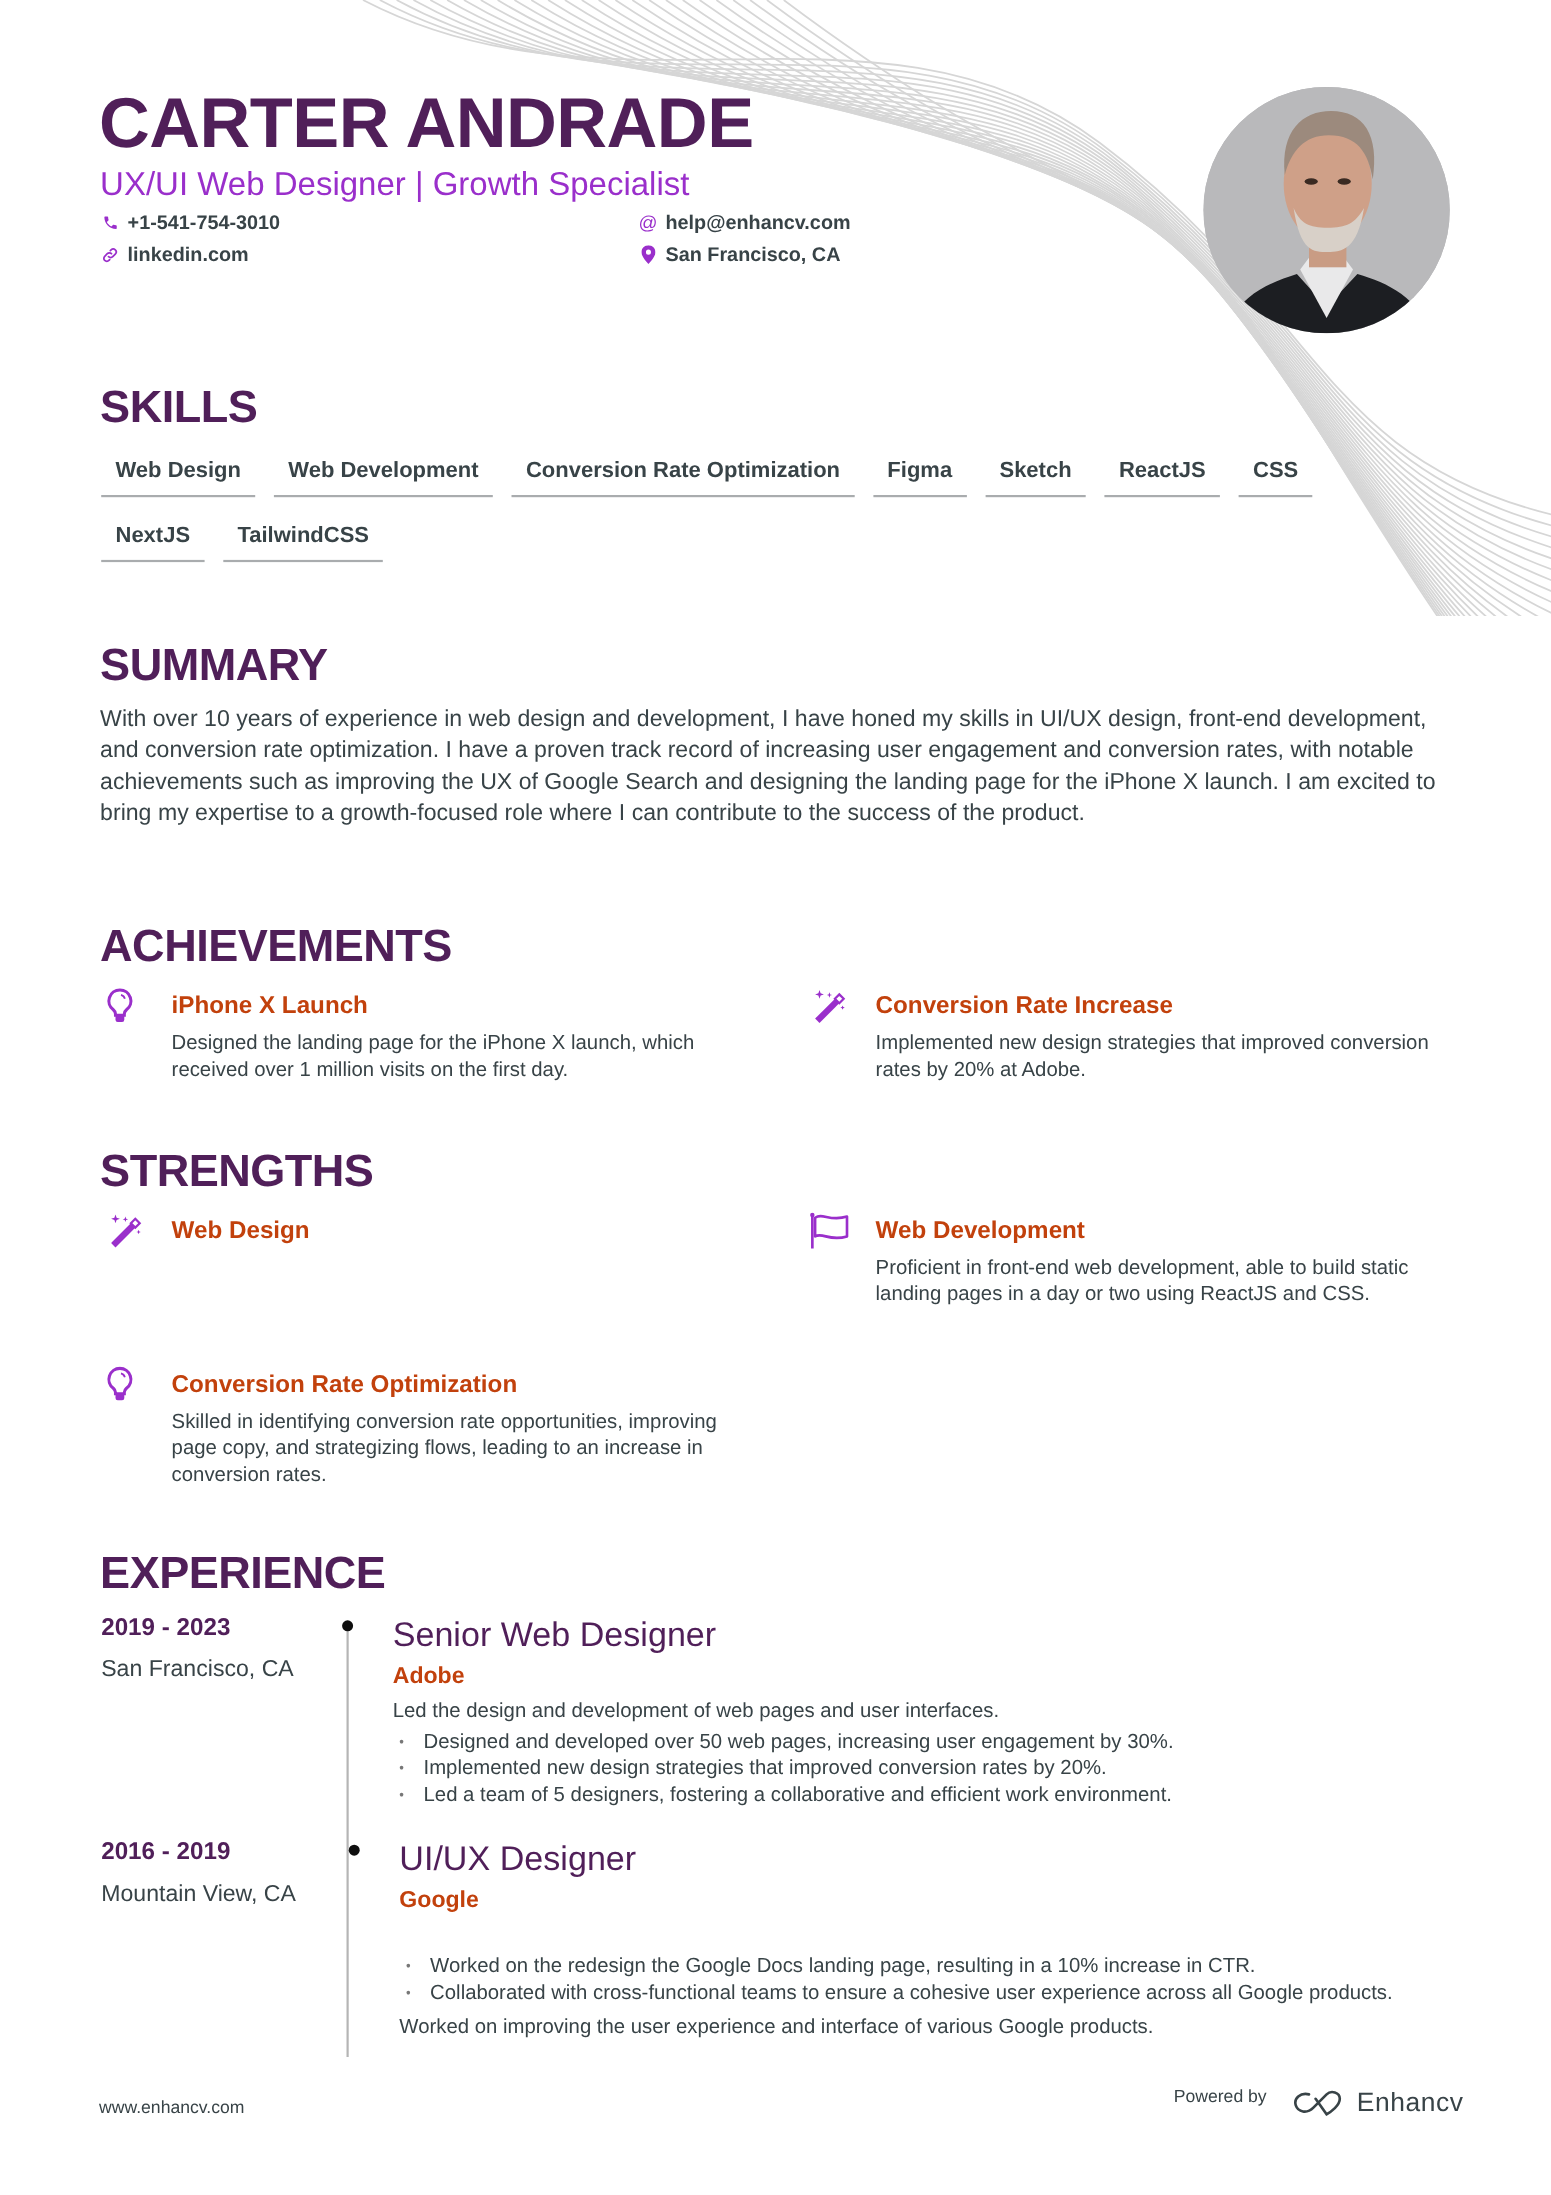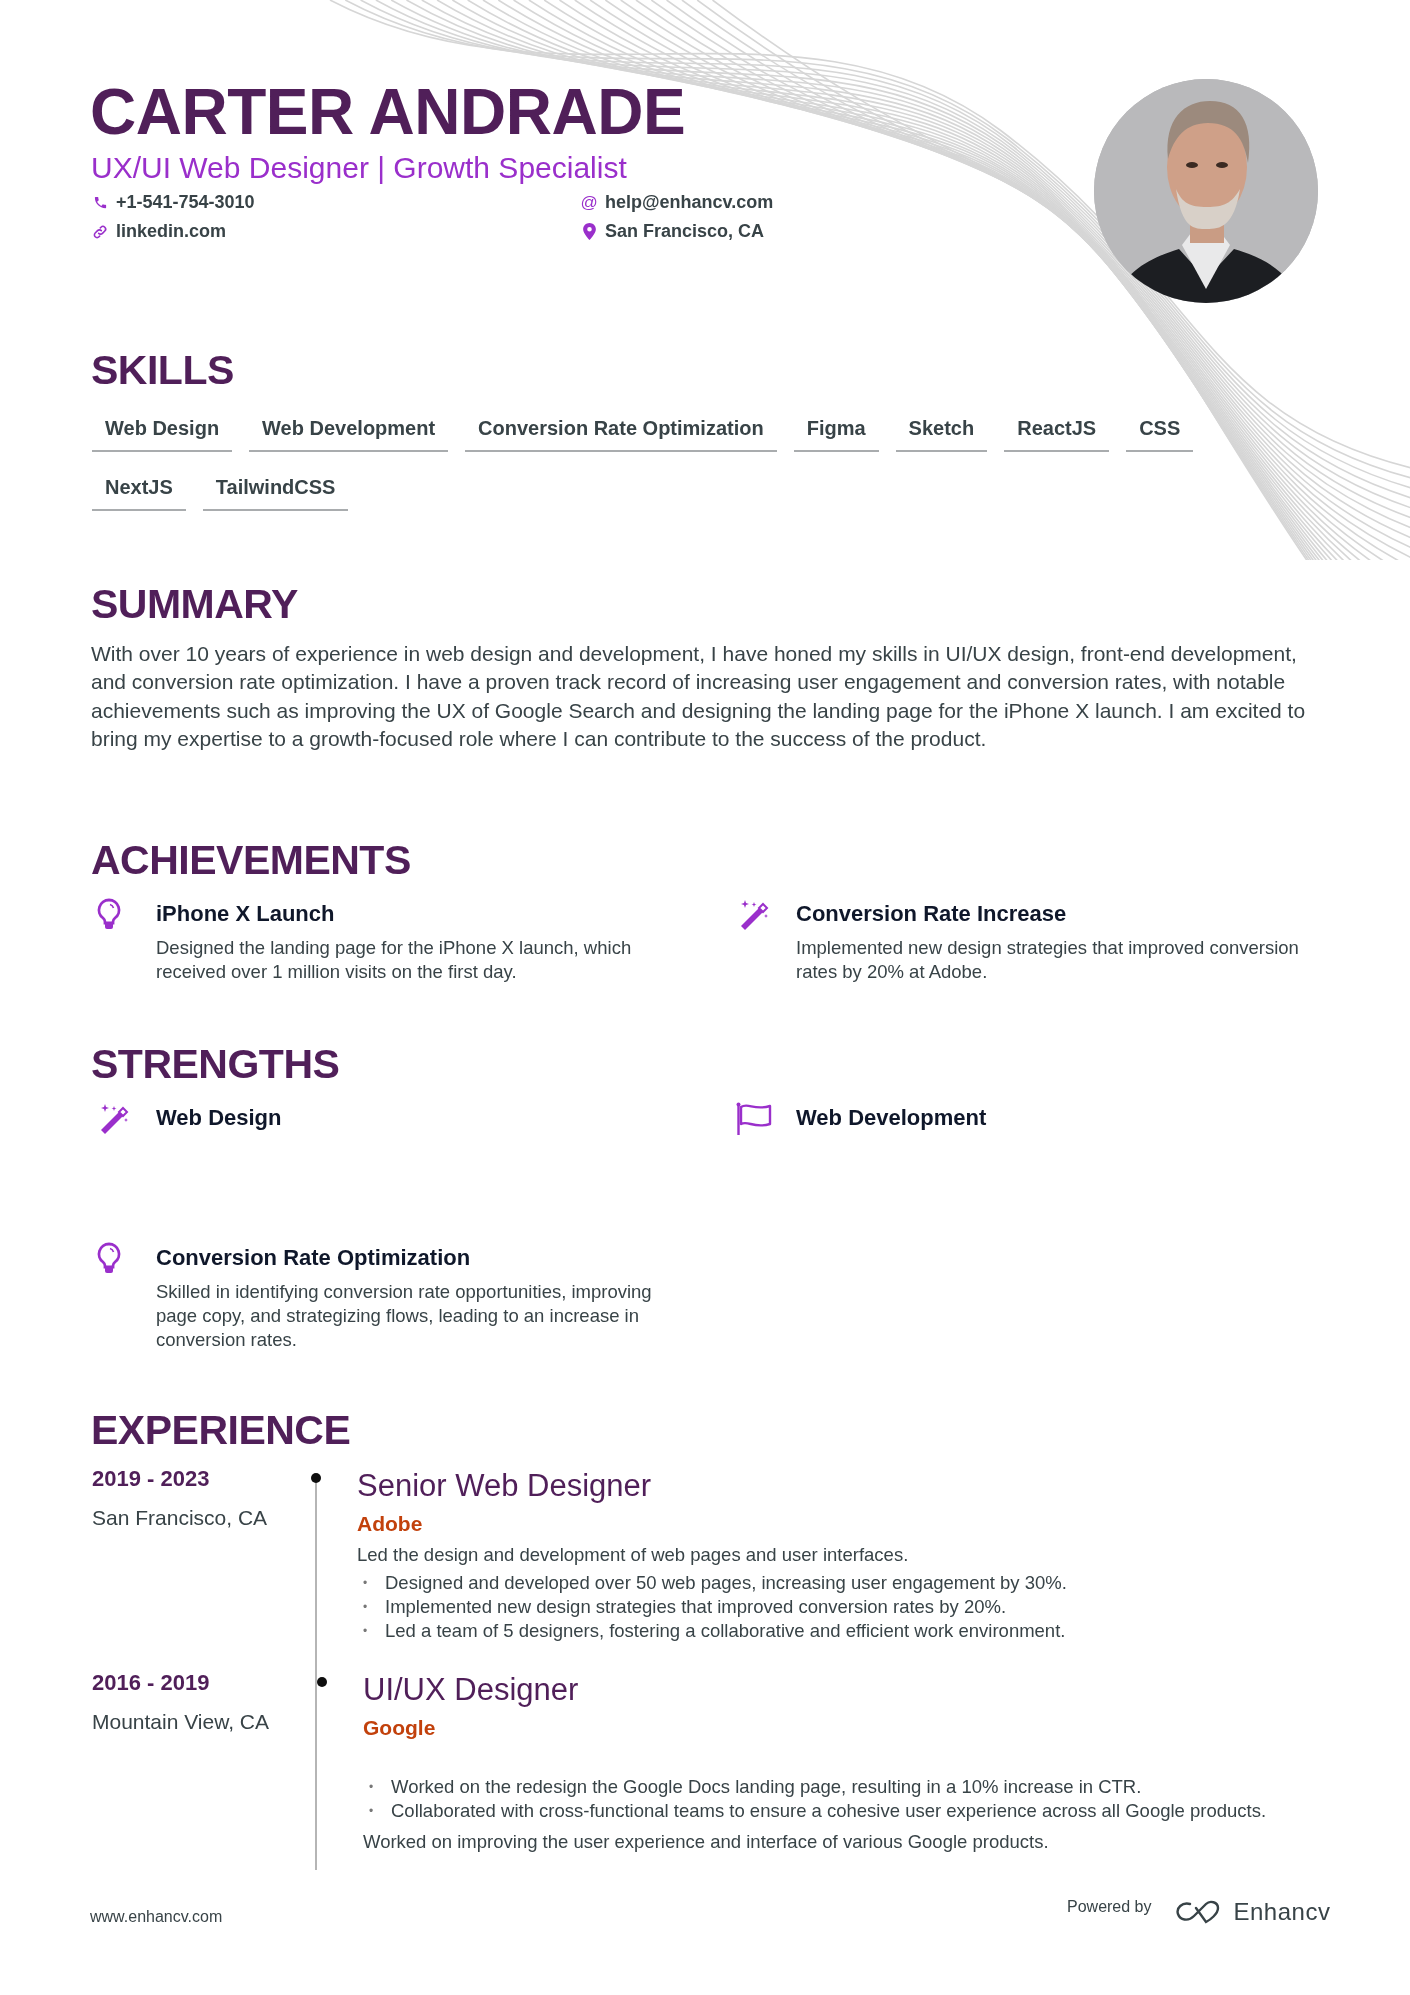--- a/index.html
+++ b/index.html
@@ -11,21 +11,21 @@
   .subtitle { left: 91px; top: 148px; font-size: 30px; color: #9a2fcb; line-height: 40px; white-space: nowrap; font-weight: 400; }
   .contact { font-size: 18px; font-weight: 700; color: #384347; display: flex; align-items: center; gap: 8px; white-space: nowrap; }
   .contact .ic { width: 16px; height: 18px; display: inline-flex; align-items: center; justify-content: center; color: #9a2fcb; }
   .photo { left: 1094px; top: 79px; width: 224px; height: 224px; border-radius: 50%; overflow: hidden; background: #b4b4b6; }
   .section-title { left: 91px; font-size: 41px; font-weight: 700; color: #501f59; line-height: 48px; letter-spacing: -0.5px; }
   .skills { left: 92px; top: 408px; width: 1180px; display: flex; flex-wrap: wrap; column-gap: 17px; row-gap: 15px; }
   .skill { font-size: 20px; font-weight: 700; color: #384347; padding: 8px 13px 10px 13px; border-bottom: 2px solid #a9acae; line-height: 24px; white-space: nowrap; }
   .summary { left: 91px; top: 640px; width: 1245px; font-size: 21px; line-height: 28.4px; color: #384347; }
   .item { width: 600px; }
   .item .icon { position: absolute; left: 0; top: 0; width: 36px; height: 36px; }
-  .item .title { position: absolute; left: 60px; top: 2px; font-size: 22px; font-weight: 700; color: #0f172a; line-height: 28px; white-space: nowrap; }
+  .item .title { position: absolute; left: 60px; top: 2px; font-size: 22px; font-weight: 700; color: #c2410c; line-height: 28px; white-space: nowrap; }
   .item .desc { position: absolute; left: 60px; top: 38px; width: 520px; font-size: 18.5px; line-height: 24px; color: #384347; }
   .exp-date { font-size: 22px; font-weight: 700; color: #501f59; line-height: 28px; }
   .exp-loc { font-size: 21px; color: #384347; line-height: 28px; }
   .tl-line { background: #b5b5b5; width: 2px; }
   .tl-dot { width: 10px; height: 10px; border-radius: 50%; background: #0e0e0e; }
   .job-title { font-size: 31px; color: #501f59; line-height: 38px; white-space: nowrap; }
   .company { font-size: 21px; font-weight: 700; color: #c2410c; line-height: 28px; }
   .job-desc { font-size: 18.5px; color: #384347; line-height: 24px; white-space: nowrap; }
   .bullets { list-style: none; font-size: 18.5px; color: #384347; line-height: 24px; }
   .bullets li { position: relative; padding-left: 28px; }
@@ -173,20 +173,21 @@
 
 <div class="abs item" style="left:736px; top:1102px; height:110px;">
   <span class="icon">
     <svg width="36" height="34" viewBox="0 0 36 34">
         <circle cx="2.5" cy="2.5" r="2" fill="#9a2fcb"></circle>
         <line x1="2.5" y1="2" x2="2.5" y2="33" stroke="#9a2fcb" stroke-width="2.4"></line>
         <path d="M5 5 C12 0 18 9 34 4 L34 22 C18 27 12 18 5 22 Z" fill="none" stroke="#9a2fcb" stroke-width="2.4" stroke-linejoin="round"></path>
       </svg>
   </span>
   <span class="title">Web Development</span>
+  <span class="desc">Proficient in front-end web development, able to build static landing pages in a day or two using ReactJS and CSS.</span>
 </div>
 
 <div class="abs item" style="left:96px; top:1242px; height:110px;">
   <span class="icon">
     <svg width="26" height="34" viewBox="0 0 26 34">
         <path d="M13 2a10 10 0 0 0-6 18c1.2 1 2 2.3 2 3.8V25h8v-1.2c0-1.5.8-2.8 2-3.8A10 10 0 0 0 13 2z" fill="none" stroke="#9a2fcb" stroke-width="2.8"></path>
         <path d="M9 25h8v4a2 2 0 0 1-2 2h-4a2 2 0 0 1-2-2z" fill="#9a2fcb"></path>
         <path d="M14 6.5a5 5 0 0 1 3.5 3.5" fill="none" stroke="#9a2fcb" stroke-width="1.6"></path>
       </svg>
   </span>

